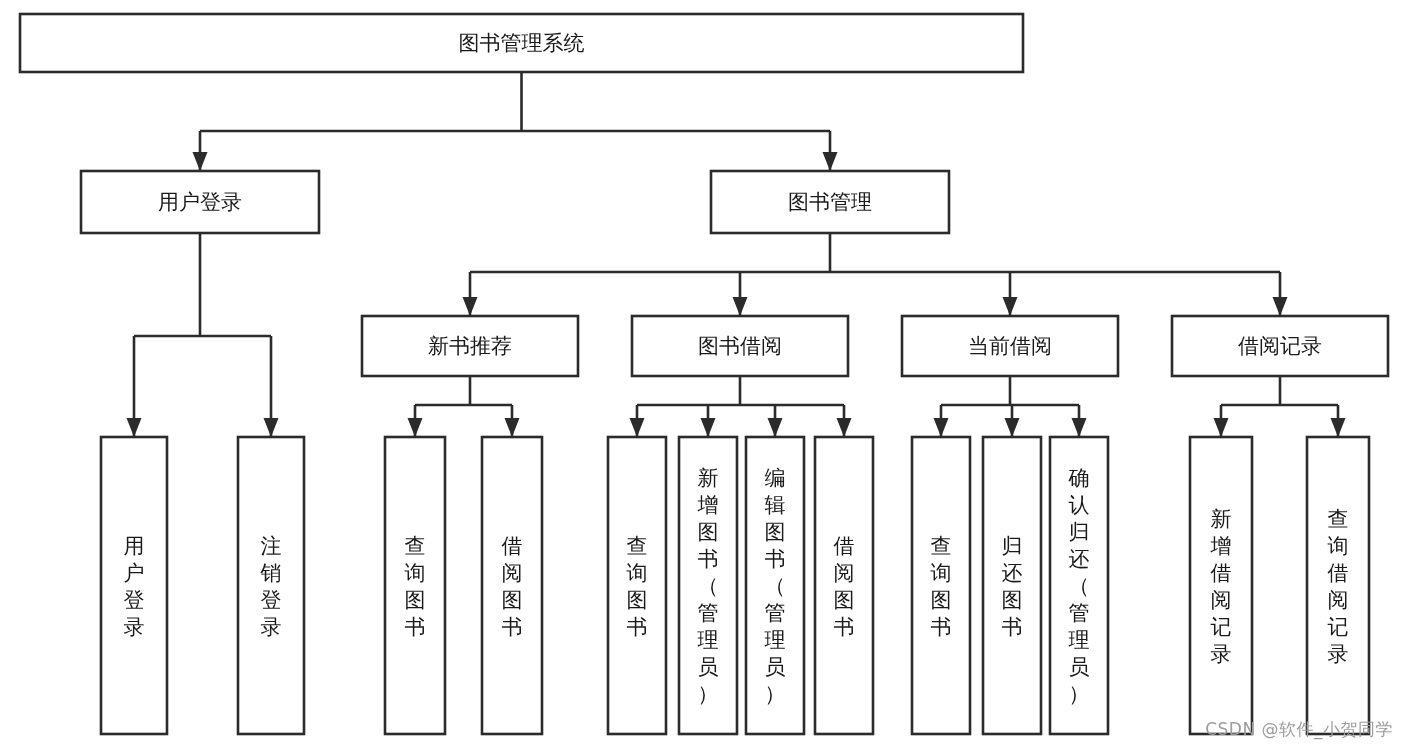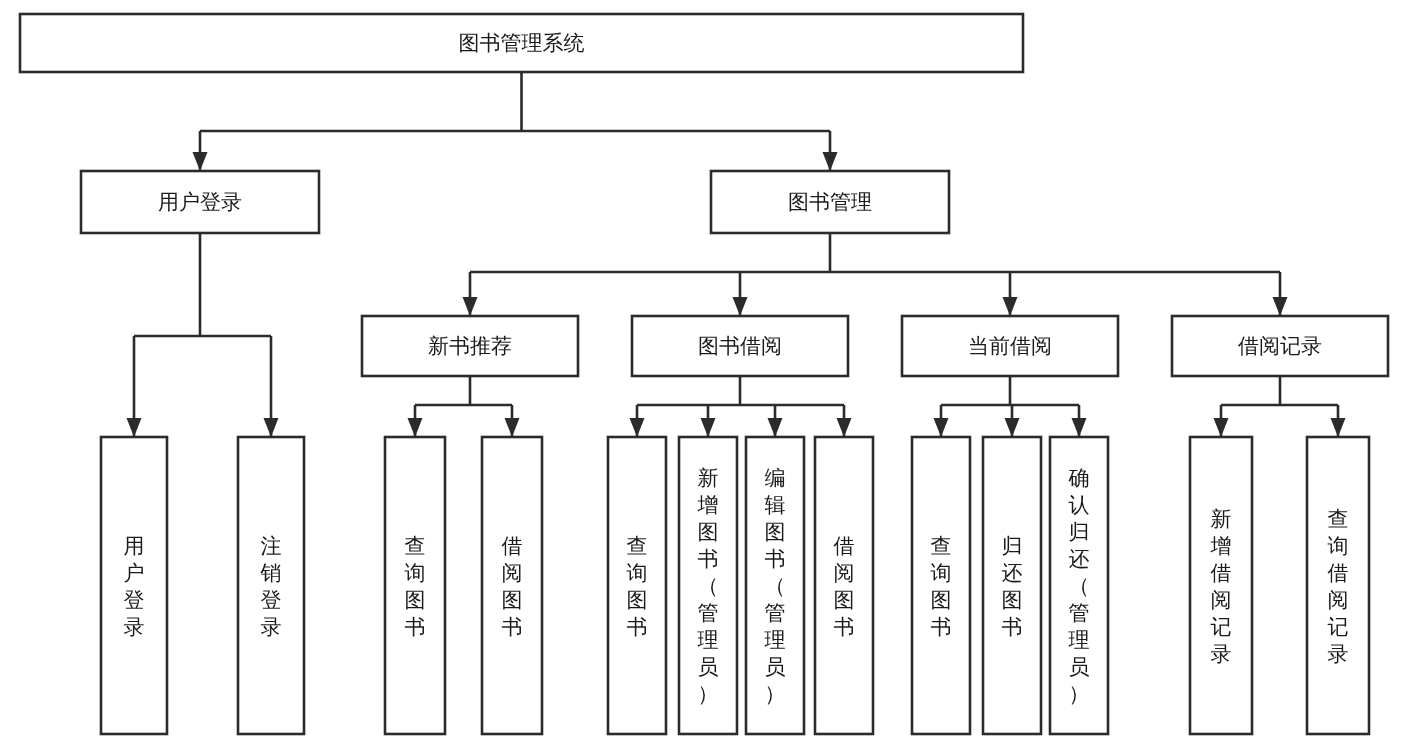--- a/index.html
+++ b/index.html
@@ -246,13 +246,14 @@
         <g>
           <text x="1338" y="525.56" class="node-label-vertical">查</text>
           <text x="1338" y="552.56" class="node-label-vertical">询</text>
           <text x="1338" y="579.56" class="node-label-vertical">借</text>
           <text x="1338" y="606.56" class="node-label-vertical">阅</text>
           <text x="1338" y="633.56" class="node-label-vertical">记</text>
           <text x="1338" y="660.56" class="node-label-vertical">录</text>
         </g>
       </g>
   </svg>
+  <div class="watermark">CSDN @软件_小贺同学</div>
 </div>
 
 </body></html>

